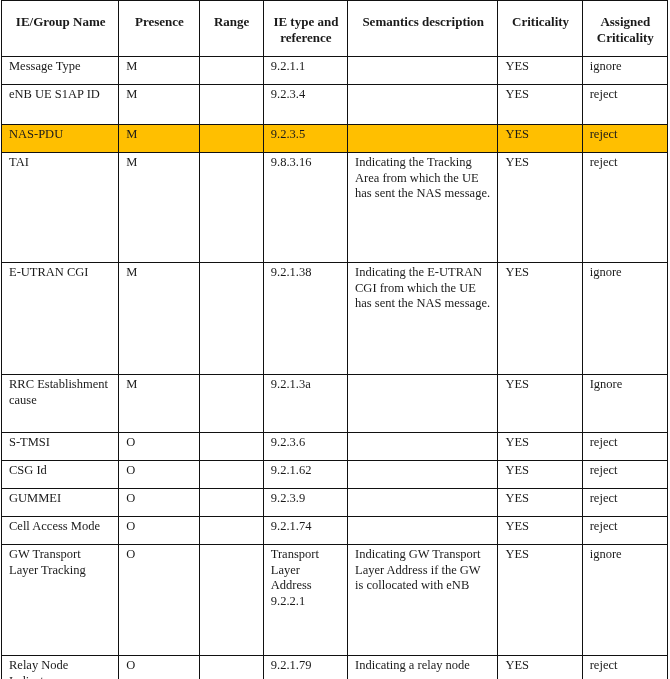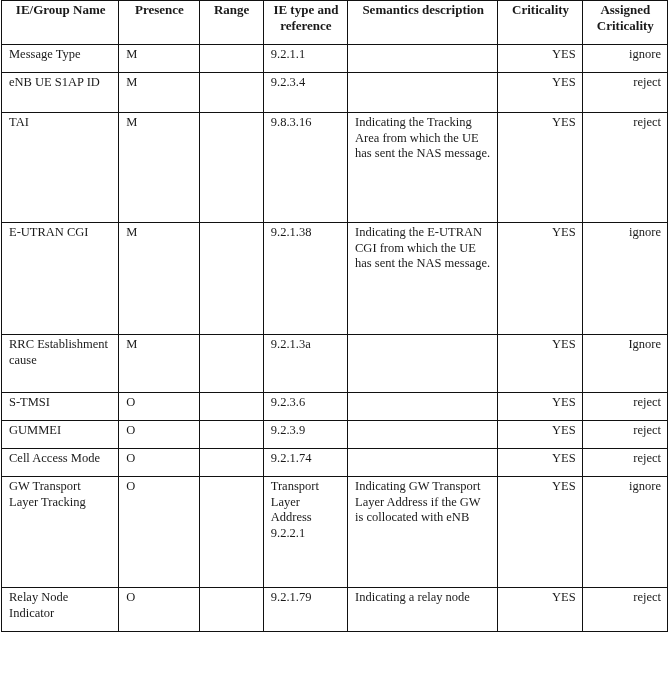--- a/index.html
+++ b/index.html
@@ -17,24 +17,24 @@
     font-family: "Liberation Serif", "DejaVu Serif", serif;
     font-size: 12.5px; color: #1a1a1a; z-index: 1;
   }
   table.ie-table th, table.ie-table td {
     border: 1.5px solid #111;
     vertical-align: top;
     padding: 2px 6px 2px 7px;
     line-height: 15.5px;
   }
   table.ie-table th {
-    font-weight: bold; text-align: center; height: 40px; padding-top: 1px;
+    font-weight: bold; text-align: center; height: 40px; padding-top: 13px;
     font-size: 13px;
   }
-  td.center { text-align: right; }
+  td.center { text-align: left; }
   tr.highlight td { background: #ffbf00; }
   .c1 { width: 117px; }
   .c2 { width: 80px; }
   .c3 { width: 64px; }
   .c4 { width: 84px; }
   .c5 { width: 150px; }
   .c6 { width: 84px; }
   .c7 { width: 85px; }
 </style>
 </head>
@@ -73,20 +73,29 @@
       </tr>
       <tr style="height: 40px;">
         <td>eNB UE S1AP ID</td>
         <td>M</td>
         <td></td>
         <td>9.2.3.4</td>
         <td></td>
         <td class="center">YES</td>
         <td class="center">reject</td>
       </tr>
+      <tr class="highlight" style="height: 28px;">
+        <td>NAS-PDU</td>
+        <td>M</td>
+        <td></td>
+        <td>9.2.3.5</td>
+        <td></td>
+        <td class="center">YES</td>
+        <td class="center">reject</td>
+      </tr>
       <tr style="height: 110px;">
         <td>TAI</td>
         <td>M</td>
         <td></td>
         <td>9.8.3.16</td>
         <td>Indicating the Tracking Area from which the UE has sent the NAS message.</td>
         <td class="center">YES</td>
         <td class="center">reject</td>
       </tr>
       <tr style="height: 112px;">
@@ -105,20 +114,29 @@
         <td>9.2.1.3a</td>
         <td></td>
         <td class="center">YES</td>
         <td class="center">Ignore</td>
       </tr>
       <tr style="height: 28px;">
         <td>S-TMSI</td>
         <td>O</td>
         <td></td>
         <td>9.2.3.6</td>
+        <td></td>
+        <td class="center">YES</td>
+        <td class="center">reject</td>
+      </tr>
+      <tr style="height: 28px;">
+        <td>CSG Id</td>
+        <td>O</td>
+        <td></td>
+        <td>9.2.1.62</td>
         <td></td>
         <td class="center">YES</td>
         <td class="center">reject</td>
       </tr>
       <tr style="height: 28px; margin-top: 24px;">
         <td>GUMMEI</td>
         <td>O</td>
         <td></td>
         <td>9.2.3.9</td>
         <td></td>

